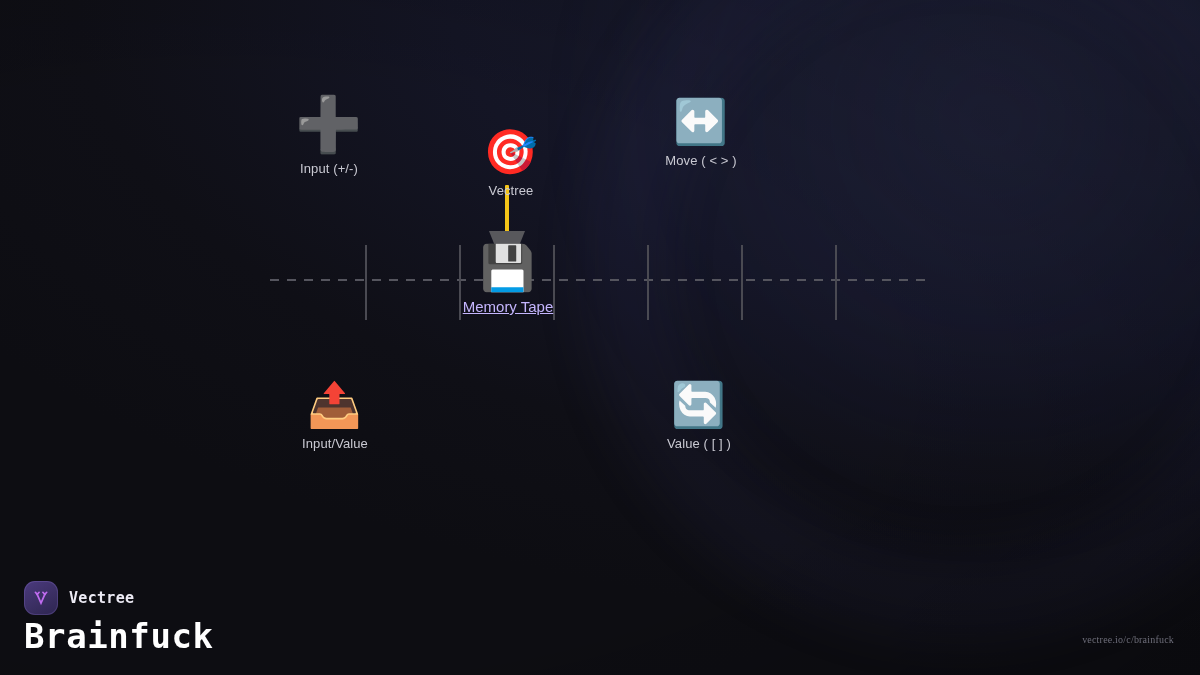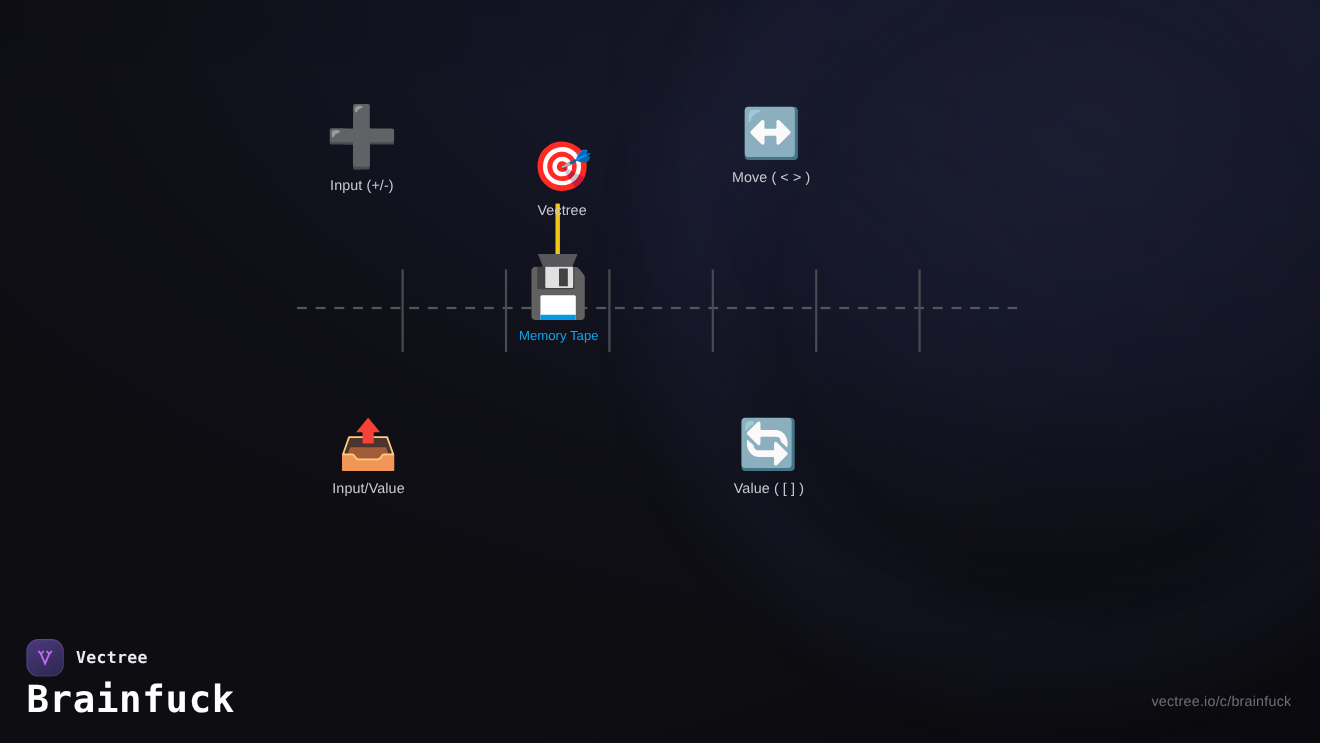--- a/index.html
+++ b/index.html
@@ -92,21 +92,21 @@
     border-left:18px solid transparent;
     border-right:18px solid transparent;
     border-top:45px solid #58585c;
   }
 
   #node-tape{
     position:absolute; left:408px; top:246px; width:200px; text-align:center;
   }
   #node-tape .glyph{ font-size:44px; font-family:"DejaVu Sans", sans-serif; line-height:1; display:block; }
   #node-tape .caption{
-    display:block; margin-top:8px; font-size:12px; color:#0ea5e9; white-space:nowrap;
+    display:block; margin-top:8px; font-size:15px; color:#c4b5fd; white-space:nowrap;text-decoration:underline;
   }
 
   
   #footer{ position:absolute; left:0; bottom:0; width:1200px; height:110px; }
 
   #brand-row{
     position:absolute; left:24px; top:16px;
     display:flex; align-items:center; gap:11px;
   }
   #brand-logo{
@@ -119,22 +119,22 @@
     font-family:"DejaVu Sans Mono", monospace;
     font-size:15px; font-weight:700; color:#eceaf4; letter-spacing:.3px;
   }
   #page-title{
     position:absolute; left:24px; top:51px;
     font-family:"DejaVu Sans Mono", monospace;
     font-size:34px; font-weight:700; color:#ffffff; letter-spacing:.6px;
   }
   #footer-url{
     position:absolute; right:26px; bottom:30px;
-    font-family:Liberation Sans, sans-serif;
-    font-size:13px; color:#6e6e7a; letter-spacing:.2px;margin-left:28px;
+    font-family:Liberation Serif, serif;
+    font-size:10px; color:#6e6e7a; letter-spacing:.2px;margin-left:28px;
   }
 </style>
 </head>
 <body>
 
 <div id="bg-base"></div>
 <div id="bg-swoosh-a"></div>
 <div id="bg-swoosh-b"></div>
 <div id="bg-vignette"></div>
 

